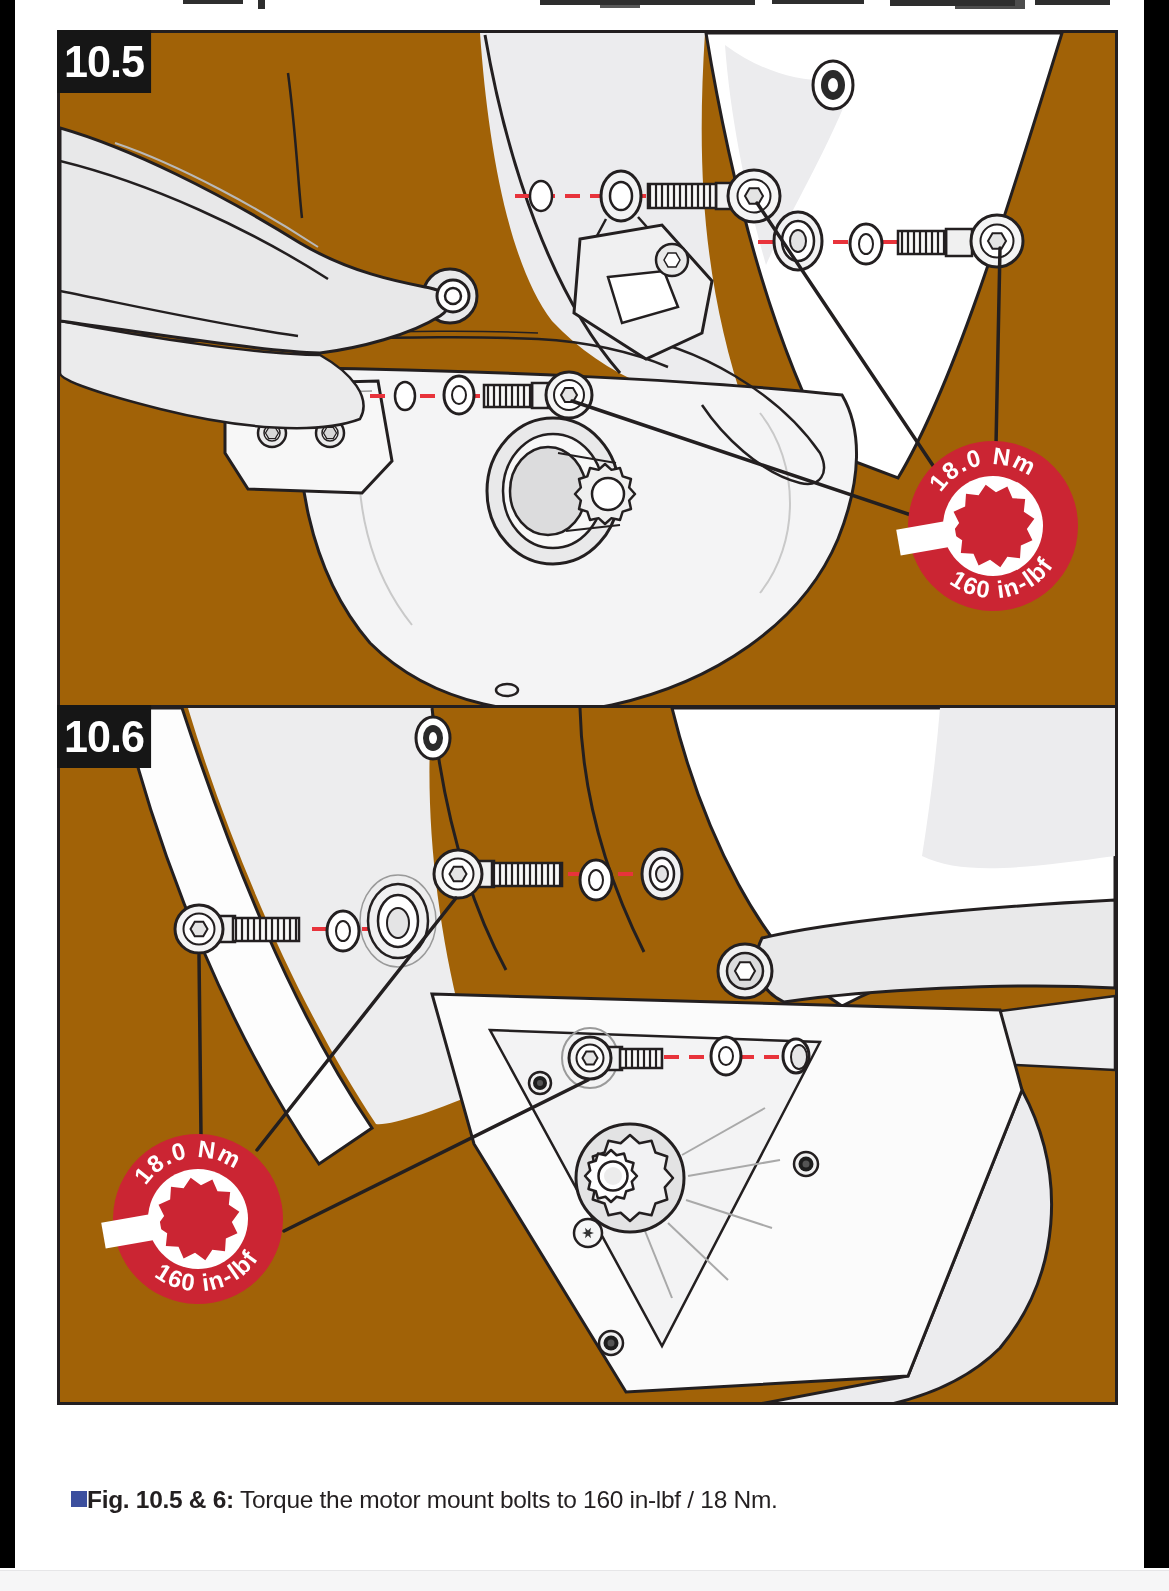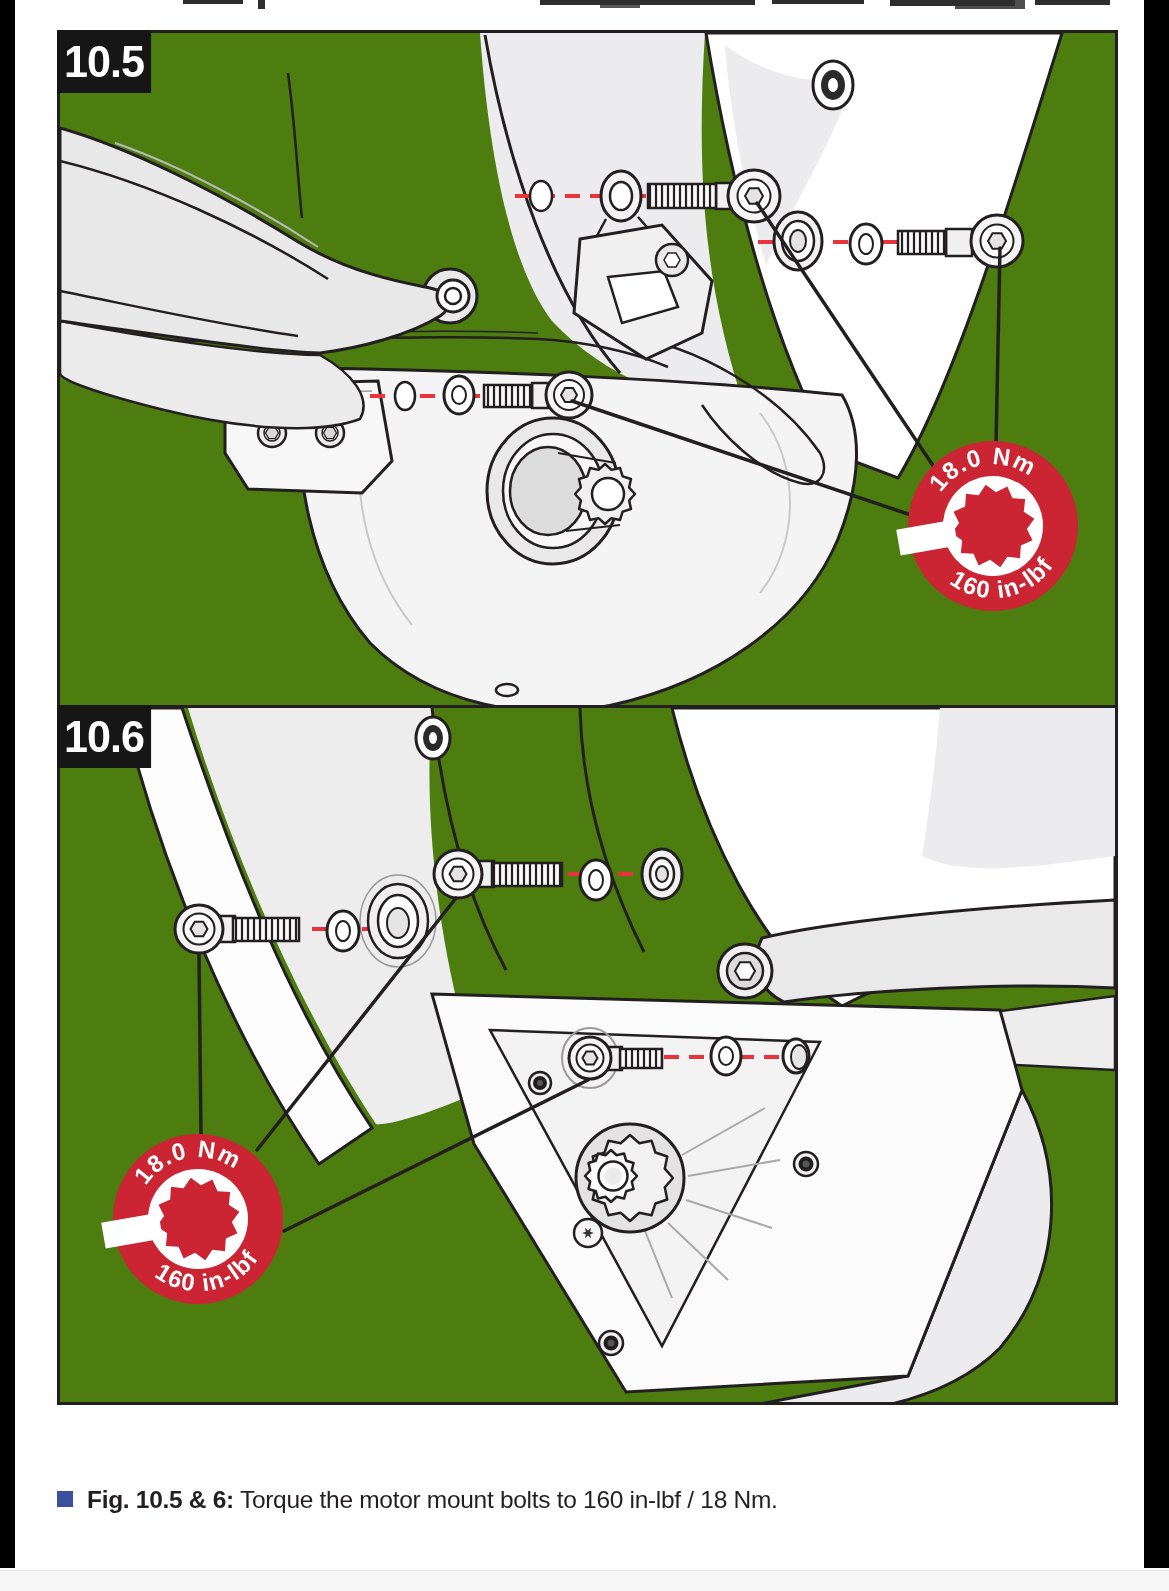--- a/index.html
+++ b/index.html
@@ -11,34 +11,34 @@
   .viewport{position:relative;width:1169px;height:1591px;background:#fff}
 
   .side-bar{position:absolute;top:0;width:15px;height:1568px;background:#000}
   .side-bar.left{left:0}
   .side-bar.right{left:1144px;width:25px}
   .bottom-strip{position:absolute;left:0;top:1570px;width:1169px;height:21px;
     background:#f6f6f7;border-top:1px solid #e6e6e8}
   .top-sliver{position:absolute;left:0;top:0;width:1169px;height:10px}
   .top-sliver span{position:absolute;background:#2e2e2e;display:block}
 
-  .panel{position:absolute;left:57px;width:1061px;background:#4d7c0f;
+  .panel{position:absolute;left:57px;width:1061px;background:#a16207;
     border:3px solid var(--ink)}
   .panel.fig105{top:30px;height:698px}
   .panel.fig106{top:705px;height:700px}
   .panel svg{position:absolute;left:0;top:0}
 
   .fig-label{position:absolute;left:-3px;top:-3px;width:96px;height:63px;
     background:#161616;color:#fff;font-weight:700;font-size:44px;line-height:63px;
     text-align:center;letter-spacing:-1px;z-index:5;transform:scaleX(.98);transform-origin:left}
 
   .badge-text{font:700 24px "Liberation Sans",sans-serif;fill:#fff;letter-spacing:1.5px}
 
-  .caption{position:absolute;left:57px;top:1486px;width:1000px;display:flex;
-    align-items:flex-start;gap:14px}
+  .caption{position:absolute;left:71px;top:1486px;width:1000px;display:flex;
+    align-items:flex-start;}
   .caption .bullet{width:16px;height:16px;background:var(--bullet_blue);margin-top:5px;flex:none}
   .caption .text{font-size:24.5px;letter-spacing:-0.3px}
   .caption .text b{font-weight:700;margin-right:6px}
 </style>
 </head>
 <body>
 
 <div class="viewport">
 
   <div class="top-sliver">

